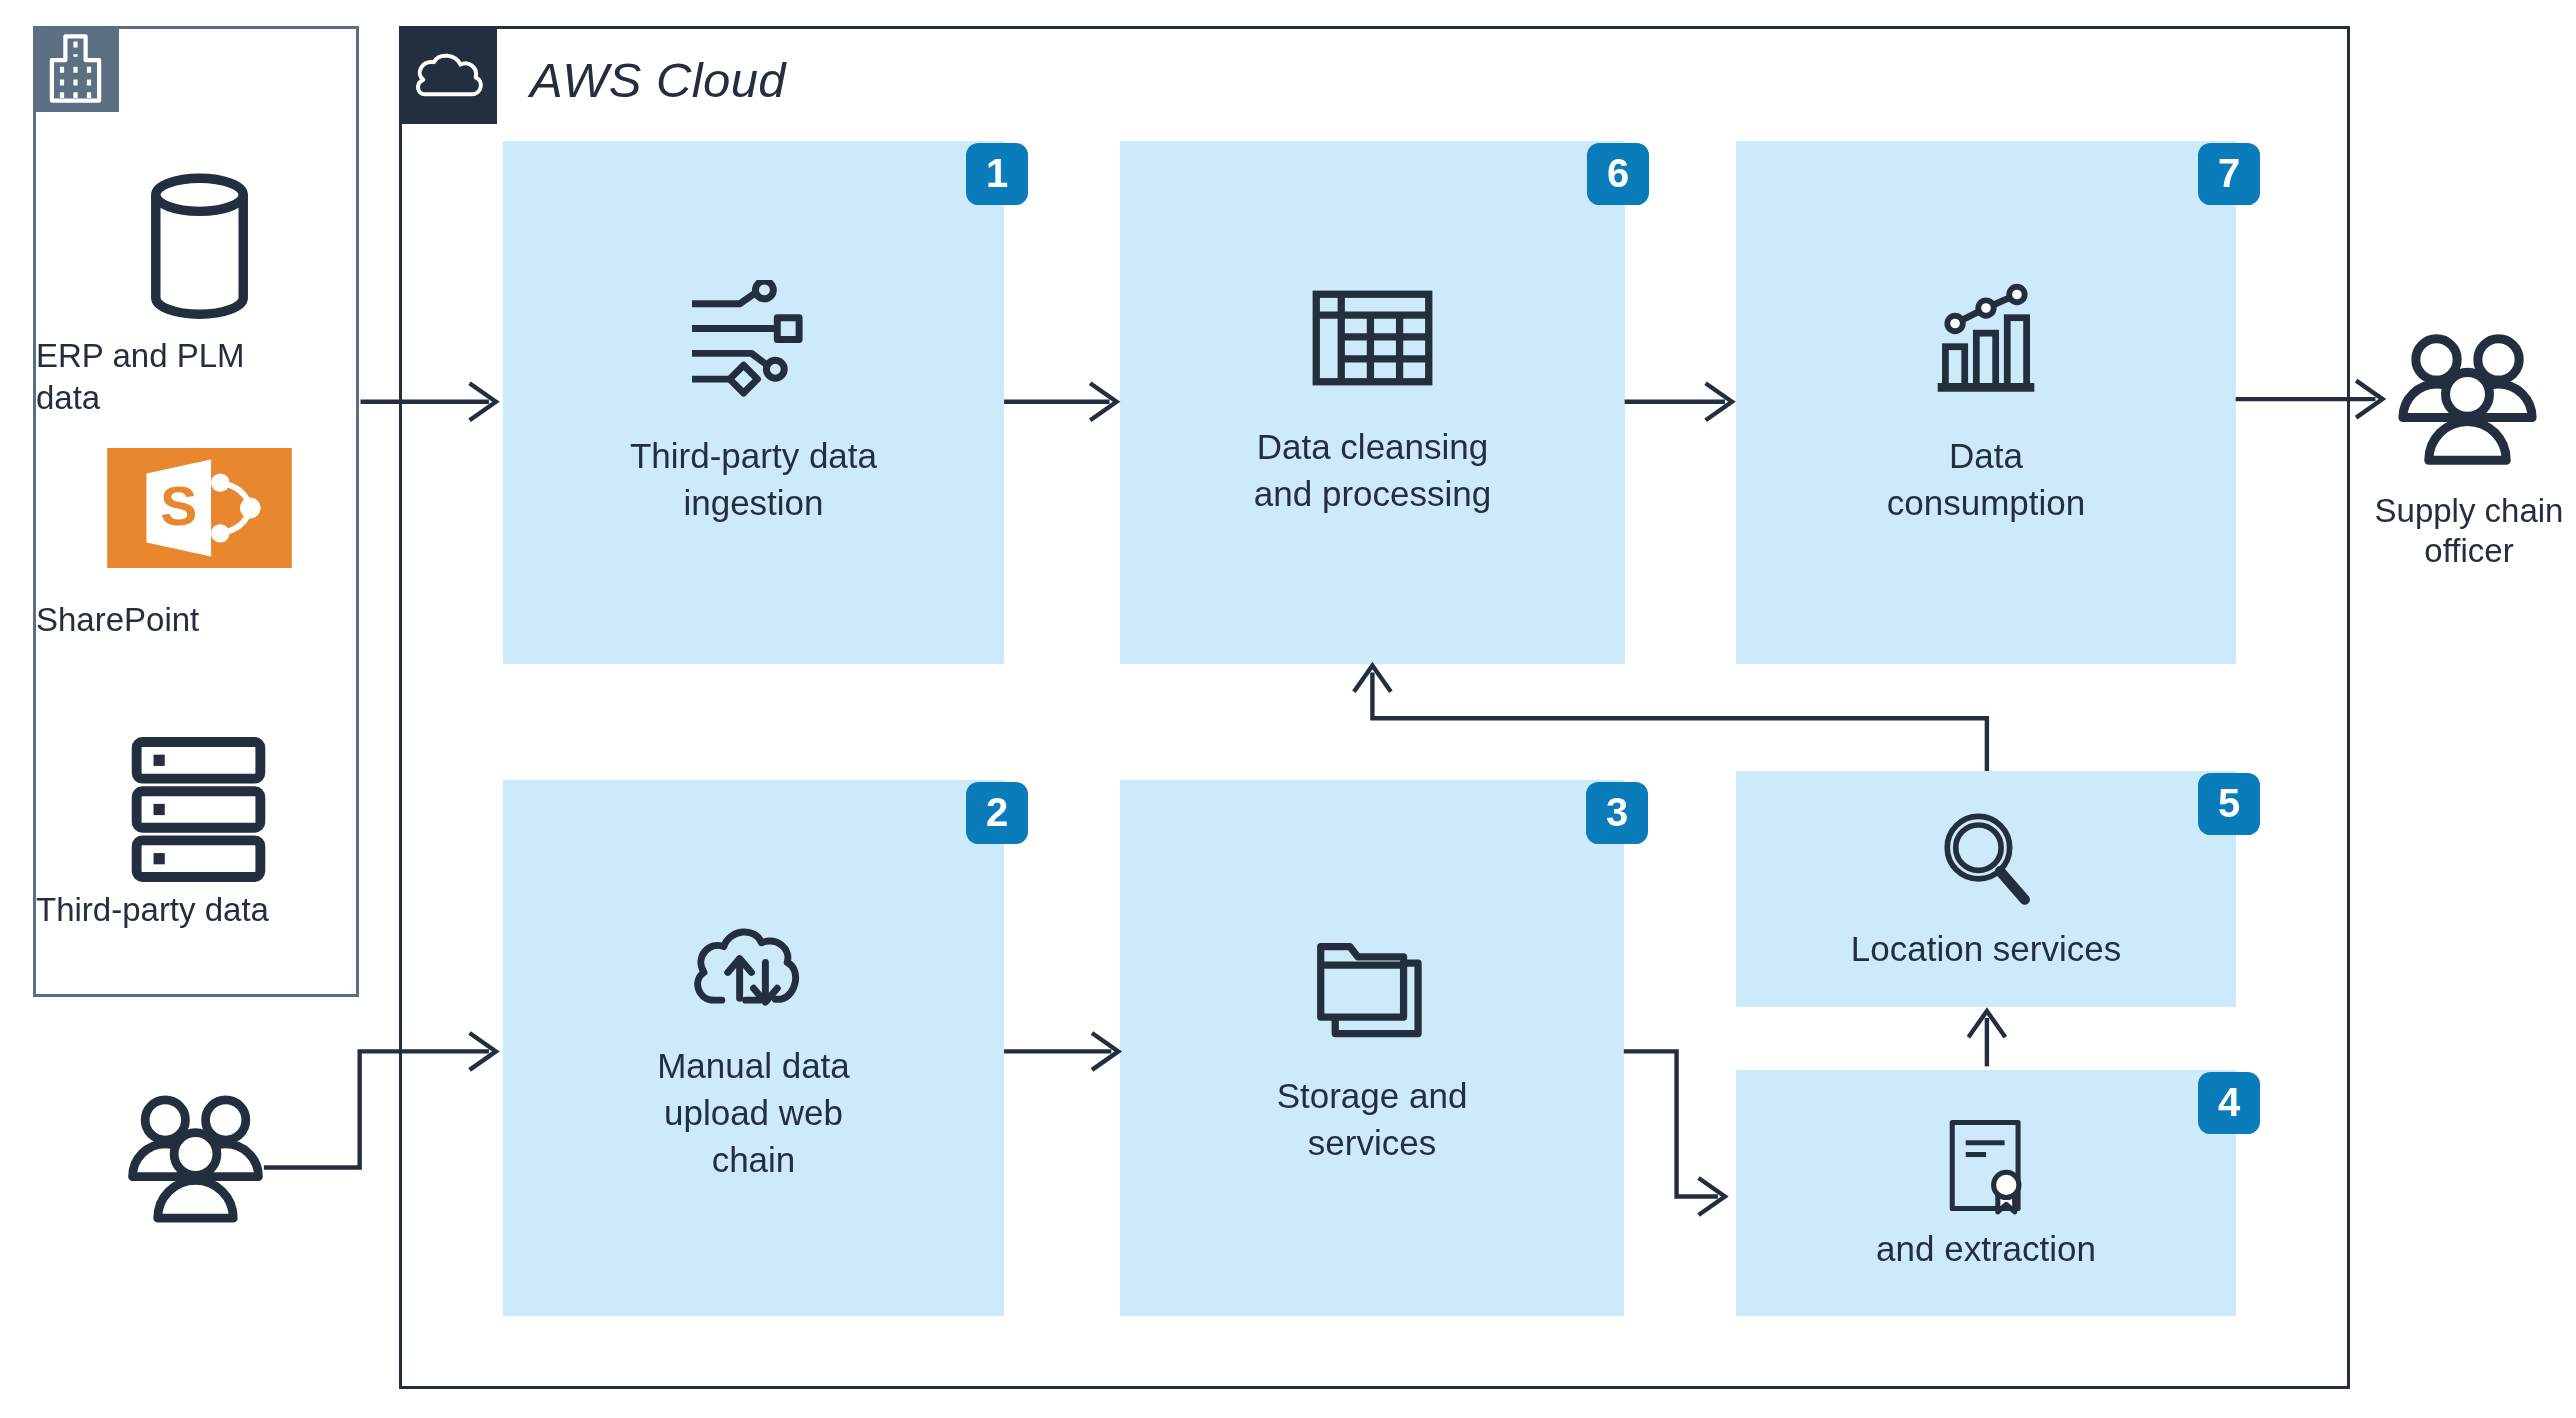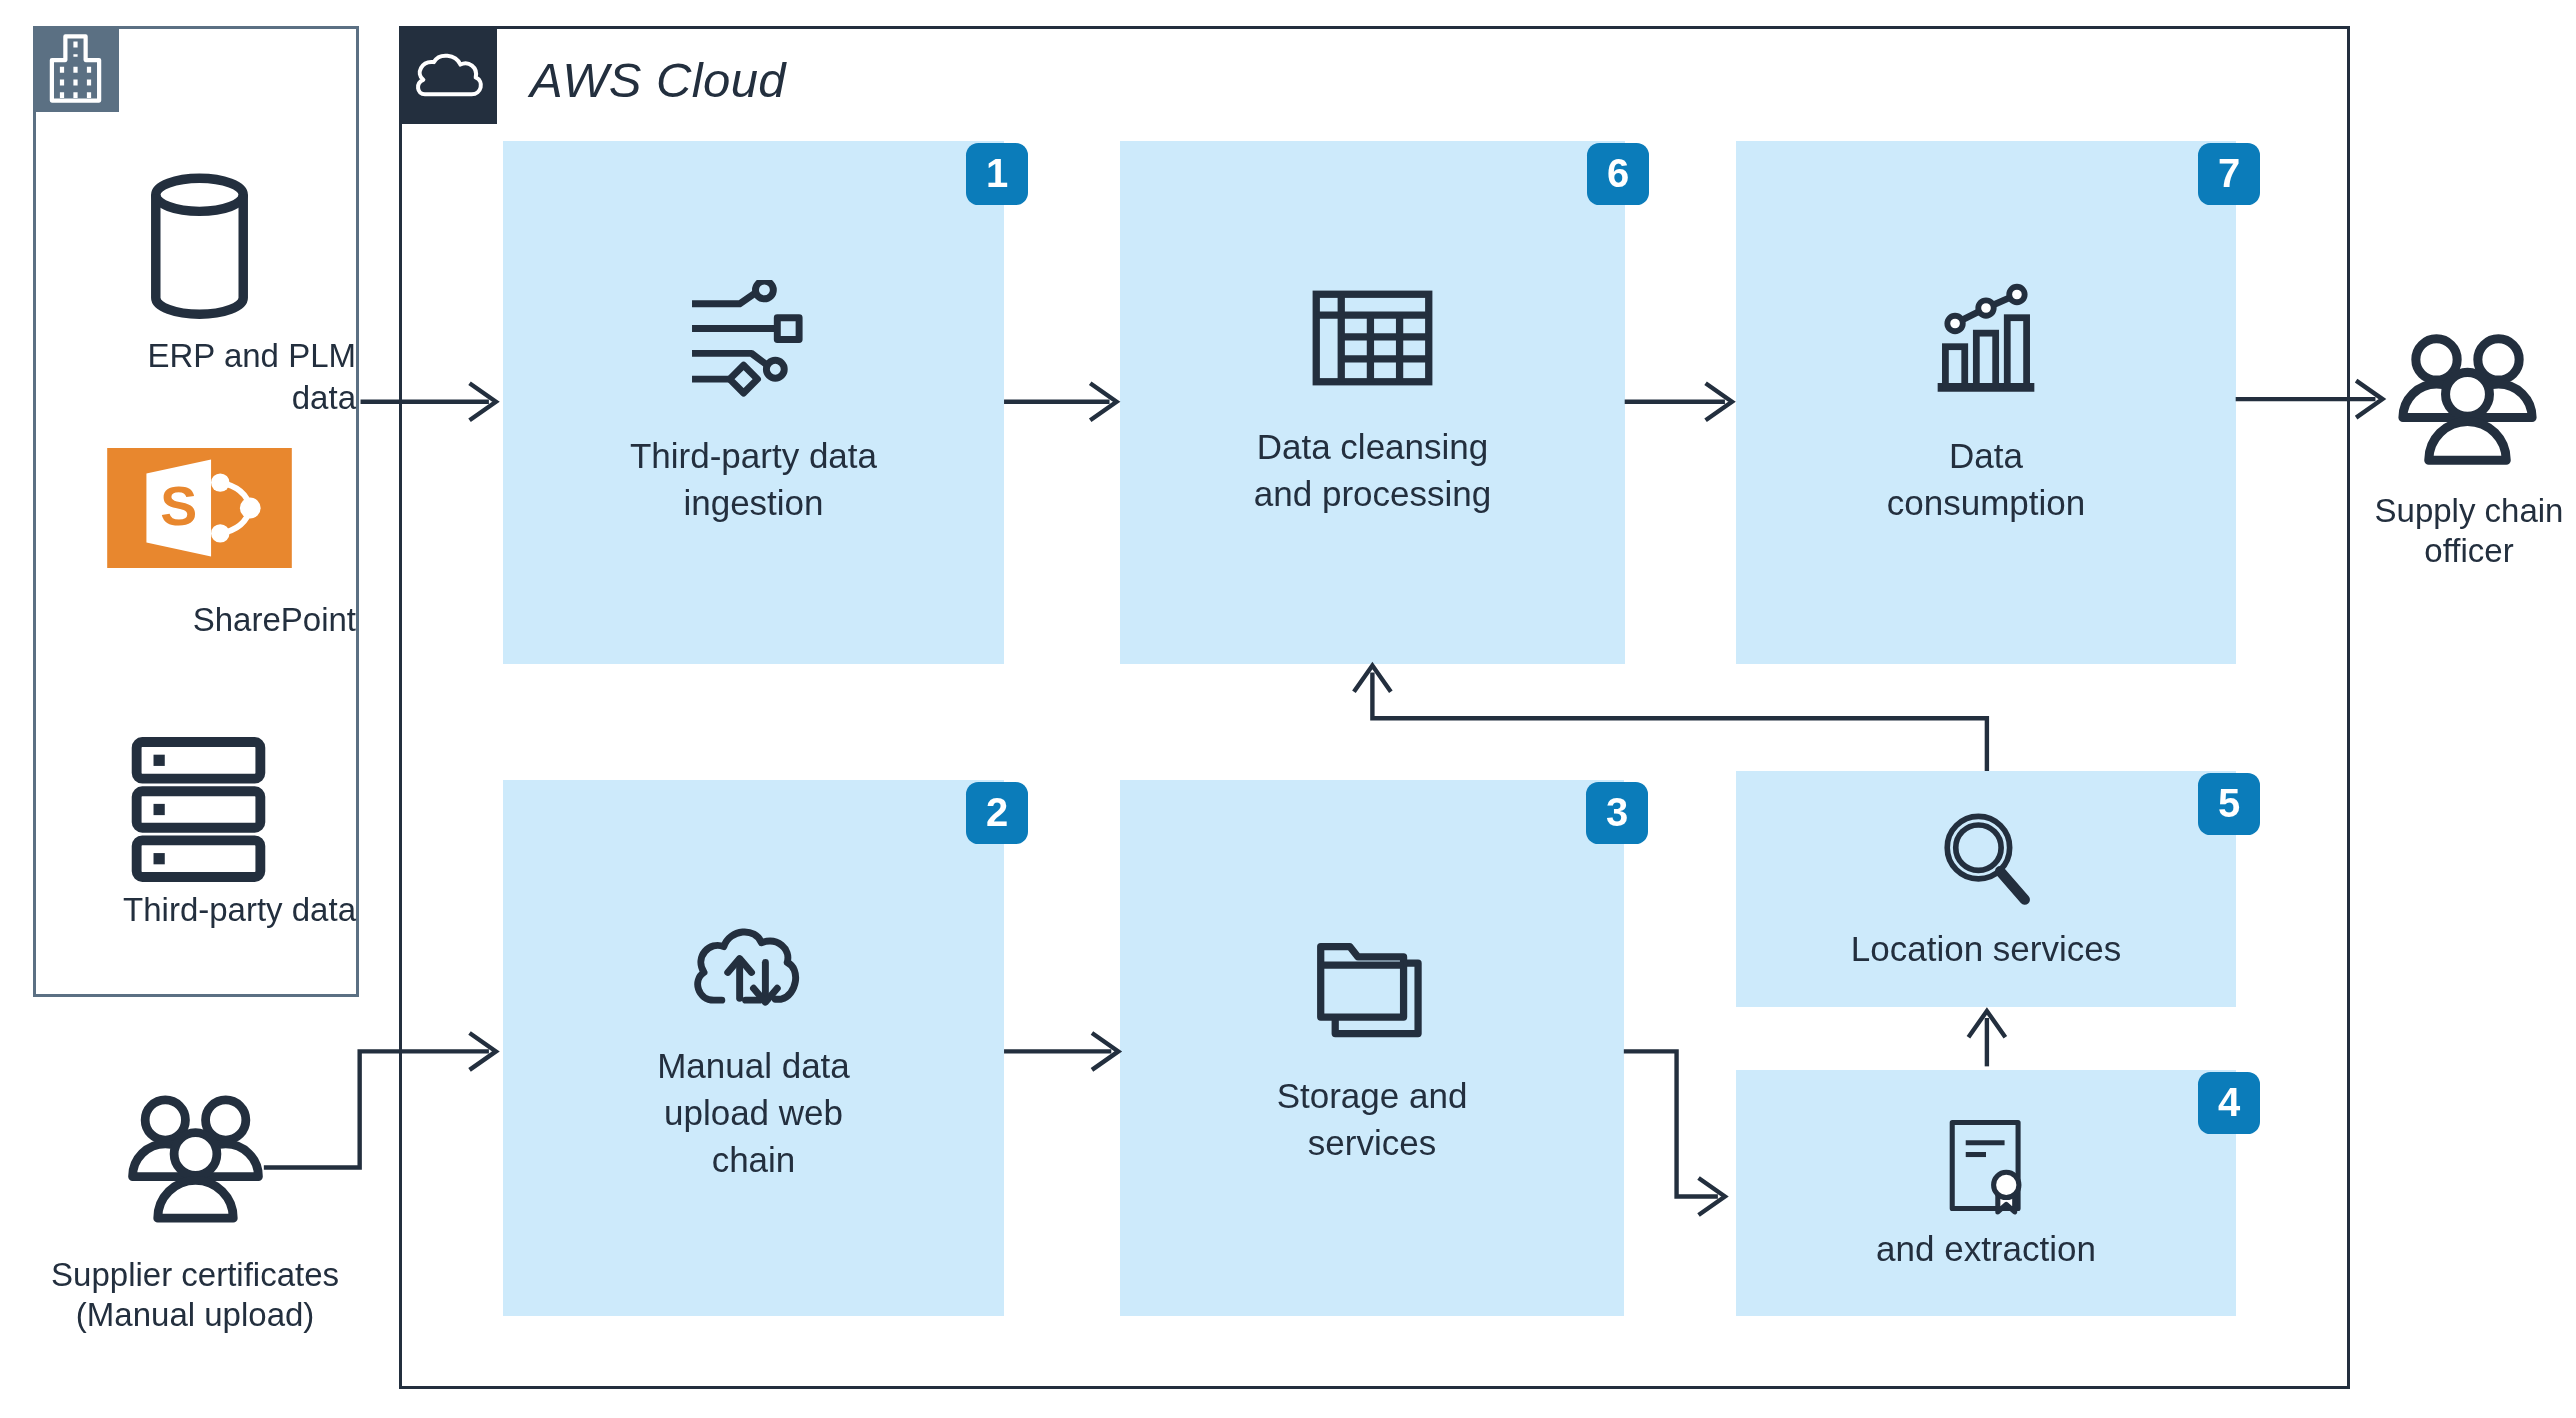--- a/index.html
+++ b/index.html
@@ -3,21 +3,21 @@
 <meta charset="utf-8">
 <style>
   html,body{margin:0;padding:0;background:#fff;}
   #canvas{position:relative;width:2576px;height:1418px;background:#fff;overflow:hidden;
           font-family:"Liberation Sans",sans-serif;color:#232f3e;}
   .abs{position:absolute;}
 
   
   #source-panel{left:33px;top:26px;width:326px;height:971px;border:3.5px solid #5b7083;box-sizing:border-box;}
   #source-corner{left:-3.5px;top:-3.5px;width:86px;height:86px;background:#5b7083;display:flex;align-items:center;justify-content:center;}
-  .side-label{left:0;width:100%;text-align:right;font-size:33px;line-height:42px;}
+  .side-label{left:0;width:100%;text-align:left;font-size:33px;line-height:42px;}
 
   
   #aws-box{left:399px;top:26px;width:1951px;height:1363px;border:3.5px solid #232f3e;box-sizing:border-box;}
   #aws-corner{left:-3.5px;top:-3.5px;width:98px;height:98px;background:#232f3e;display:flex;align-items:center;justify-content:center;}
   #aws-title{left:128px;top:28px;font-size:49px;line-height:46px;letter-spacing:0.4px;font-style:italic;}
 
   
   .sbox{position:absolute;background:#cdeafb;display:flex;flex-direction:column;align-items:center;
         justify-content:center;text-align:center;}
   .sbox .lbl{font-size:35px;line-height:47px;}
@@ -97,24 +97,20 @@
   <svg class="abs" style="left:120px;top:1088px;" viewBox="0 0 120 112" width="151" height="142">
     <g stroke="#232f3e" stroke-width="7" fill="#fff" stroke-linejoin="round">
       <circle cx="36" cy="25" r="16"></circle>
         <path d="M10,70 a26,26 0 0 1 52,0 Z"></path>
       <circle cx="84" cy="25" r="16"></circle>
         <path d="M58,70 a26,26 0 0 1 52,0 Z"></path>
       <circle cx="60" cy="52" r="17"></circle>
         <path d="M30,103 a30,30 0 0 1 60,0 Z"></path>
     </g>
   </svg>
-  <div class="abs actor-label" style="left:10.6px;top:1255px;width:369px;">
-    <span style="display:block">Supplier certificates</span>
-    <span style="display:block">(Manual upload)</span>
-  </div>
 
   <div id="aws-box" class="abs">
     <div id="aws-corner" class="abs">
       <svg viewBox="0 0 100 72" width="81" height="58">
         <path d="M22,60 H80 C92,60 96,44 85,39 C88,26 76,18 66,23 C60,10 40,8 33,20 C18,18 10,34 20,42 C10,46 12,60 22,60 Z" fill="none" stroke="#fff" stroke-width="5" stroke-linejoin="round"></path>
       </svg>
     </div>
     <div id="aws-title" class="abs">AWS Cloud</div>
   </div>
 

